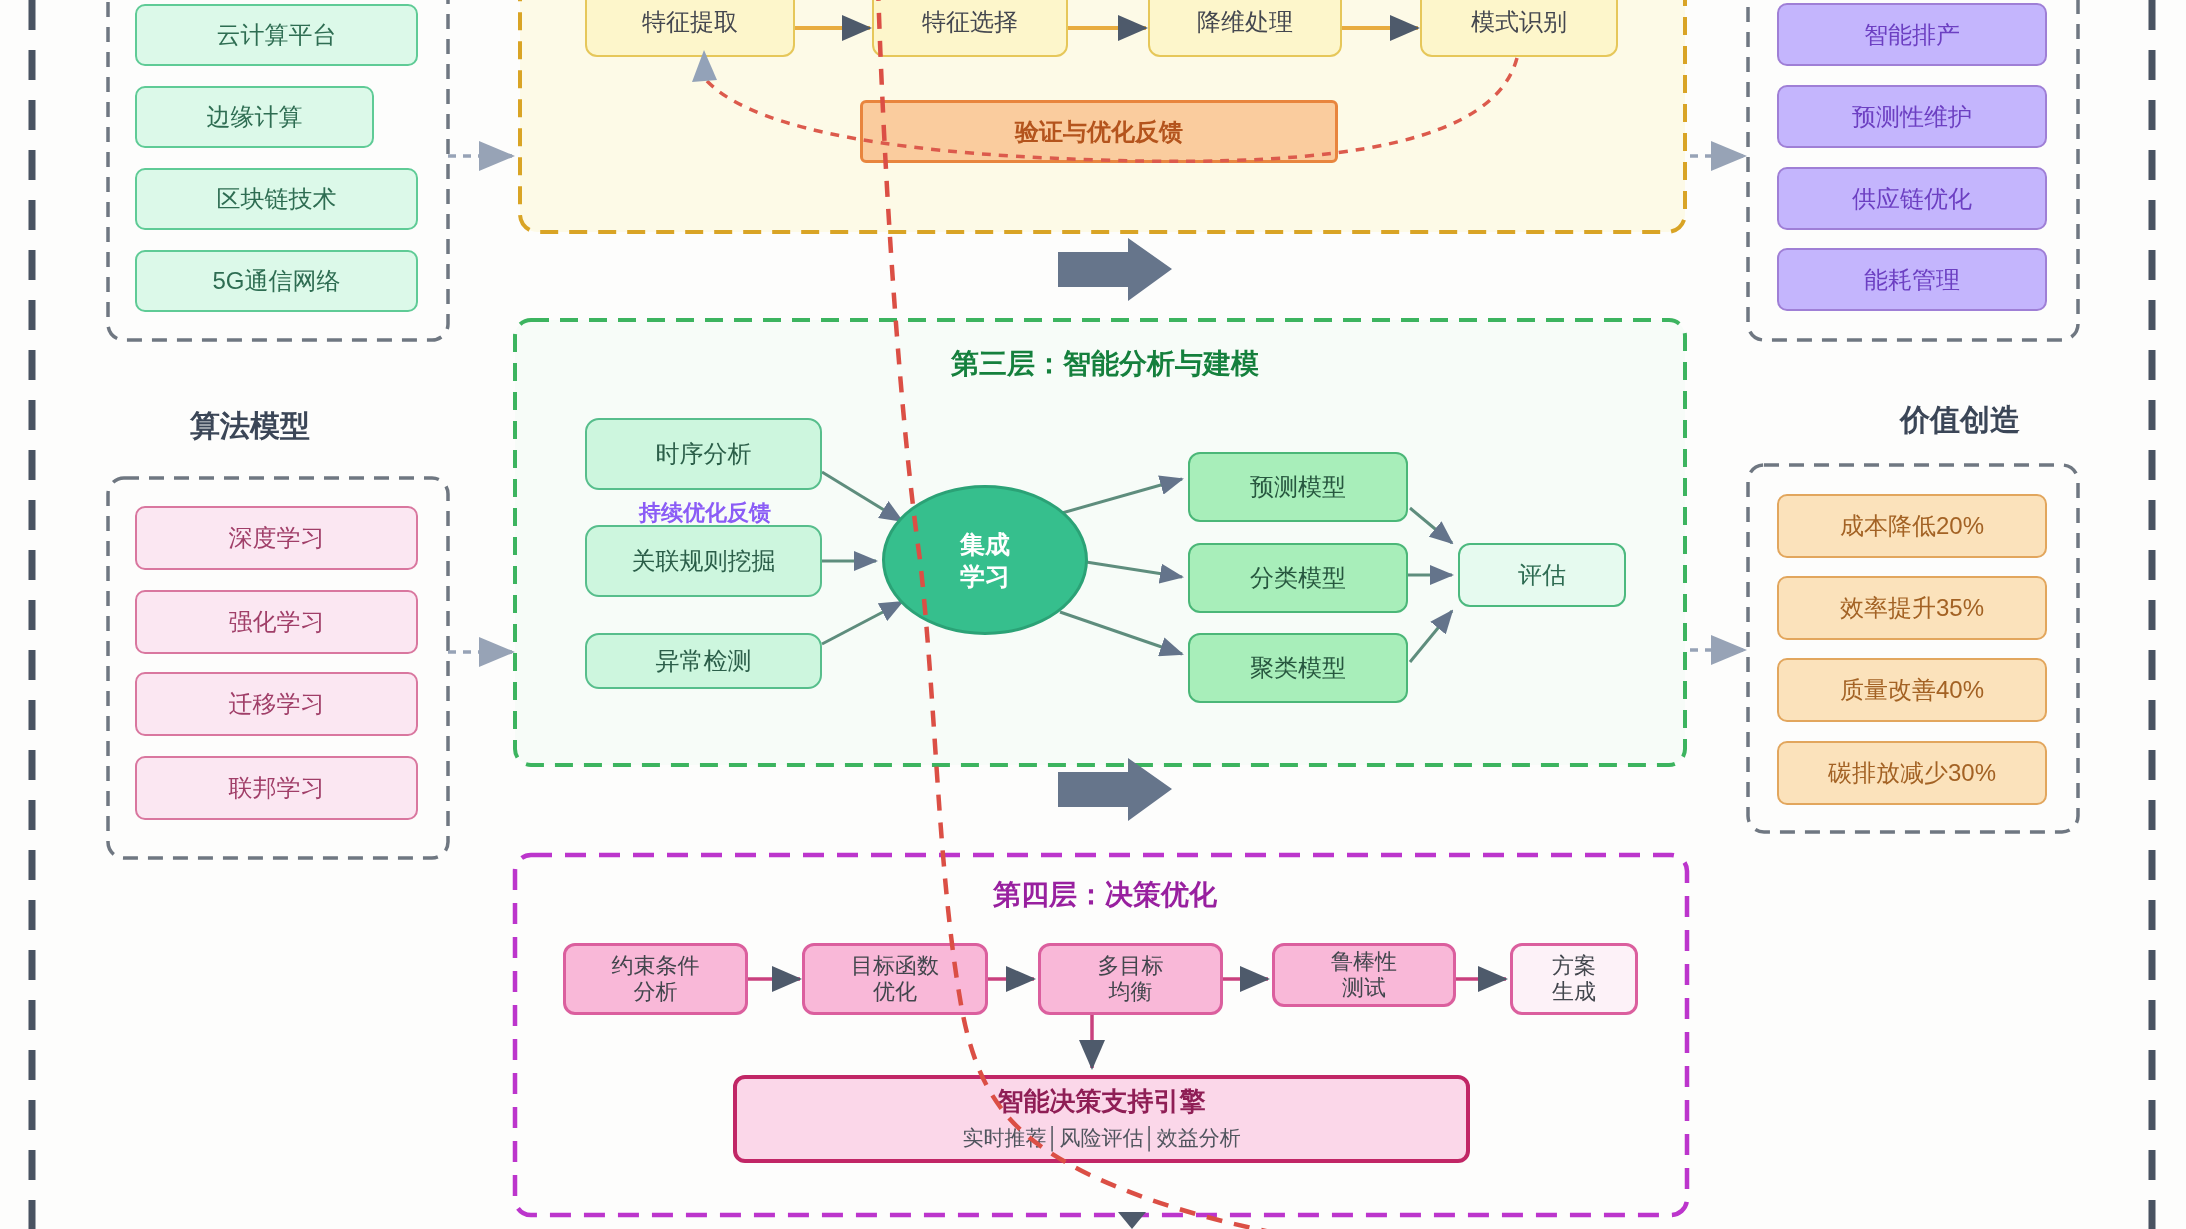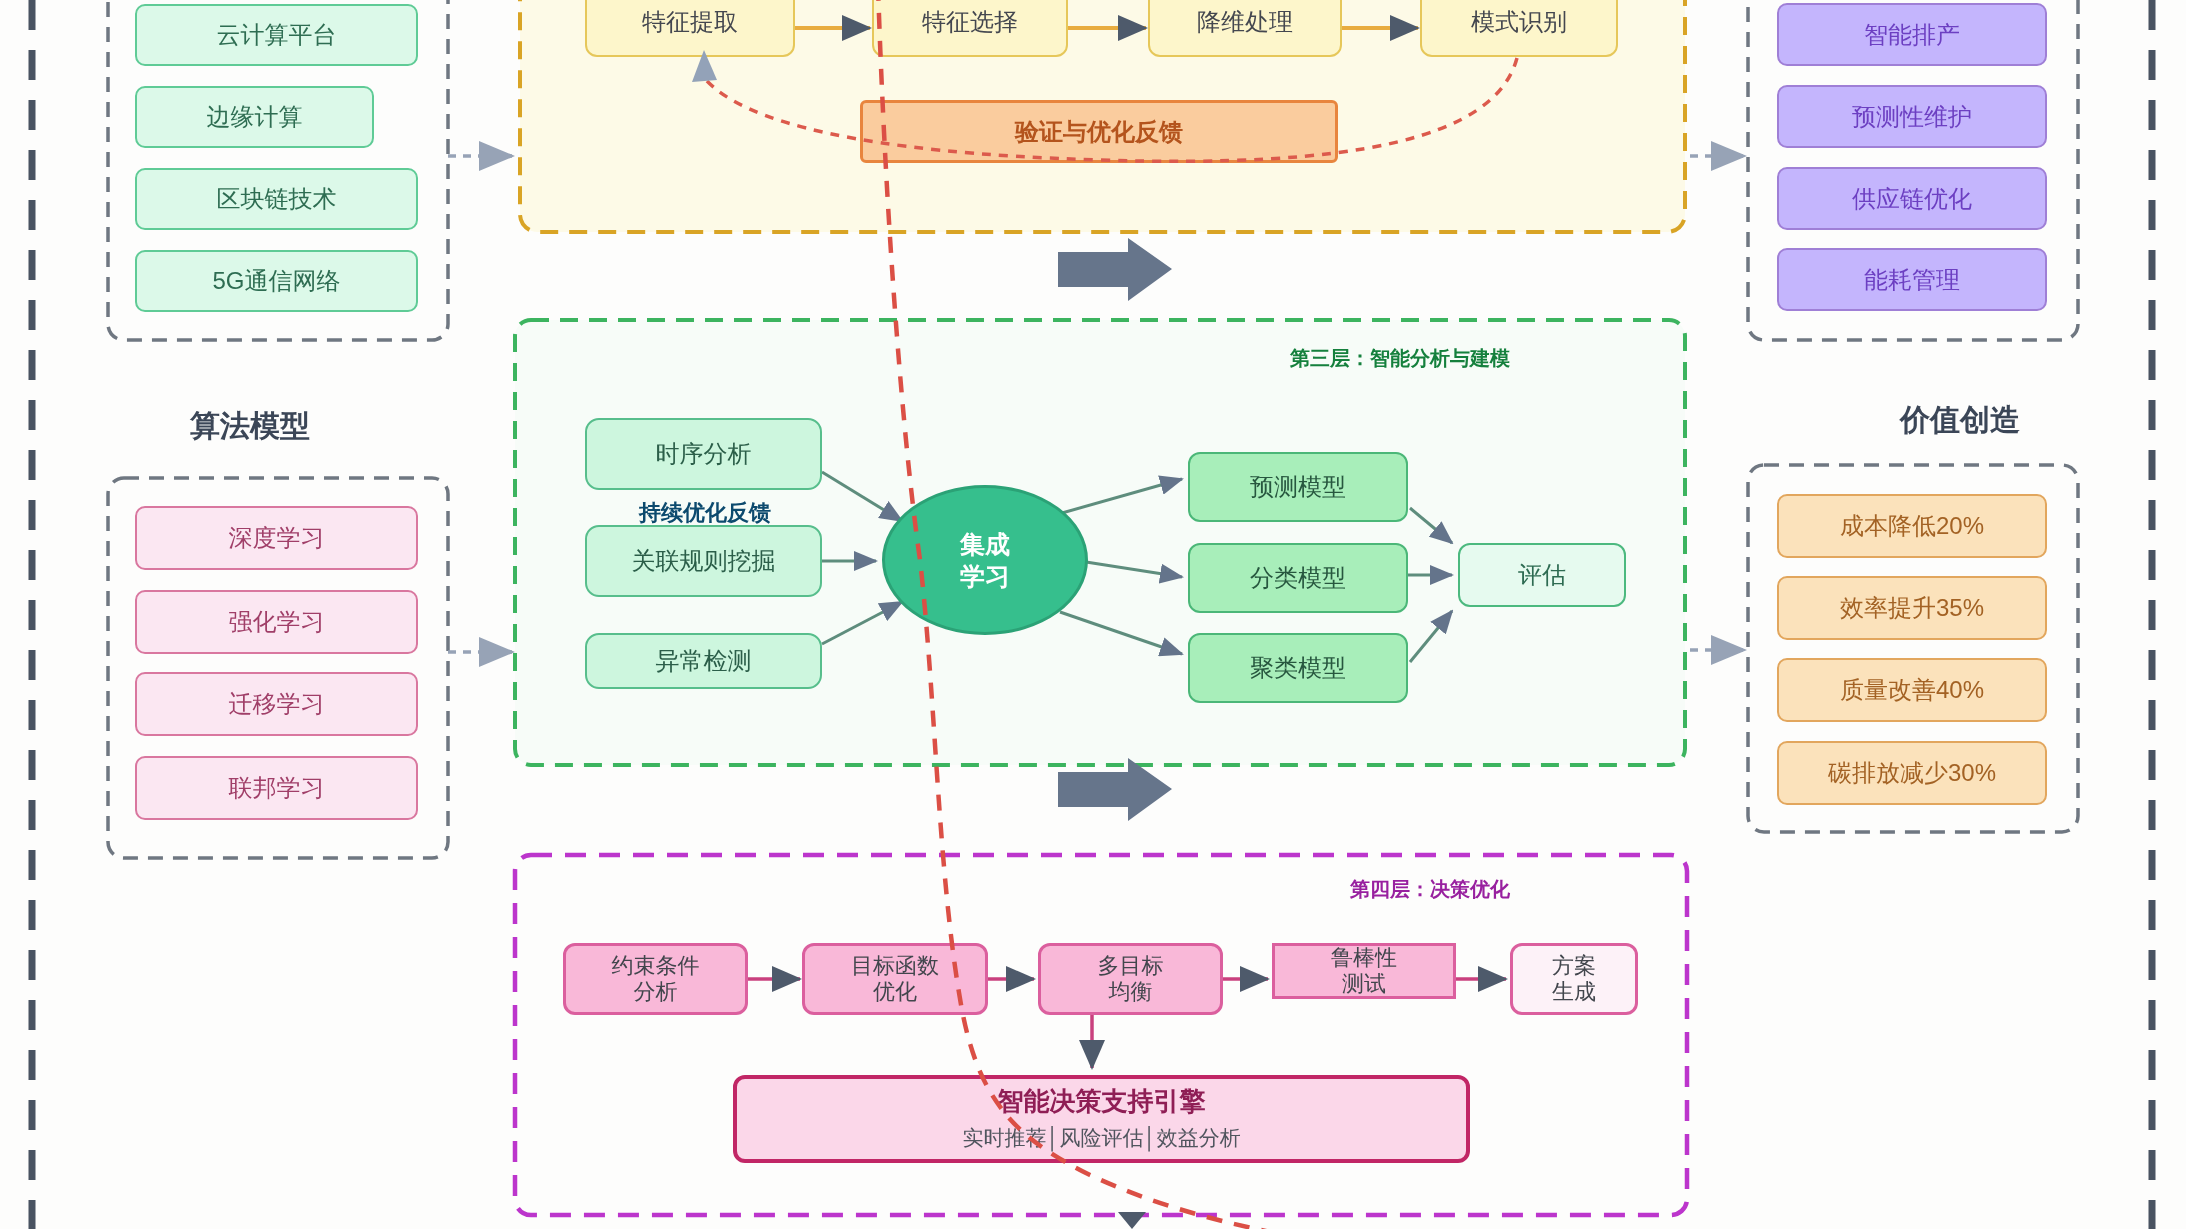--- a/index.html
+++ b/index.html
@@ -20,23 +20,23 @@
   .green2 {background:#A8EEBA;border:2.5px solid #4BB778;color:#27573F;border-radius:12px;}
   .eval   {background:#E6FAEF;border:2.5px solid #4CB97F;color:#2E6B52;border-radius:12px;}
   .hub    {background:#36BF8D;border:3px solid #2BA276;color:#FFFFFF;border-radius:50%;
            font-weight:bold;font-size:25px;flex-direction:column;line-height:1.3;}
   .pinkbx {background:#F9B8D8;border:3px solid #DB5F9E;color:#42464D;font-size:22px;line-height:1.2;}
   .pinkpl {background:#FDF2F8;border:3px solid #DB5F9E;color:#42464D;font-size:22px;line-height:1.2;}
   .engine {background:#FBD7E9;border:4px solid #C12666;border-radius:12px;flex-direction:column;}
   .engine .t{font-weight:bold;font-size:26px;color:#8F1E55;}
   .engine .s{font-size:21px;color:#50555E;margin-top:9px;}
   .heading{font-weight:bold;font-size:30px;color:#3B4657;text-align:center;}
-  .ltitle {font-weight:bold;font-size:20px;text-align:right;}
+  .ltitle {font-weight:bold;font-size:28px;text-align:center;}
   .l3t{color:#15803D;} .l4t{color:#98209F;}
-  .loop{font-weight:bold;font-size:22px;color:#0c4a6e;text-align:center;}
+  .loop{font-weight:bold;font-size:22px;color:#8b5cf6;text-align:center;}
 </style>
 </head>
 <body>
 
 <div id="page">
 
   <svg class="layer" width="2186" height="1229" viewBox="0 0 2186 1229">
     <defs>
       <marker id="mslate" markerUnits="userSpaceOnUse" markerWidth="30" markerHeight="26" refX="28" refY="13" orient="auto">
         <path d="M0,0 L30,13 L0,26 Z" fill="#4E5A6B"></path>
@@ -127,21 +127,21 @@
     <span>分析</span>
   </div>
   <div class="abs box box2 pinkbx" style="left:802px;top:943px;width:186px;height:72px;border-radius:12px">
     <span>目标函数</span>
     <span>优化</span>
   </div>
   <div class="abs box box2 pinkbx" style="left:1038px;top:943px;width:185px;height:72px;border-radius:12px">
     <span>多目标</span>
     <span>均衡</span>
   </div>
-  <div class="abs box box2 pinkbx" style="left:1272px;top:943px;width:184px;height:56px;border-radius:0">
+  <div class="abs box box2 pinkbx" style="left:1272px;top:943px;width:184px;height:64px;border-radius:12px">
     <span>鲁棒性</span>
     <span>测试</span>
   </div>
   <div class="abs box box2 pinkpl" style="left:1510px;top:943px;width:128px;height:72px;border-radius:12px">
     <span>方案</span>
     <span>生成</span>
   </div>
   <div class="abs box engine" style="left:733px;top:1075px;width:737px;height:88px">
     <div class="t">智能决策支持引擎</div>
     <div class="s">实时推荐│风险评估│效益分析</div>

